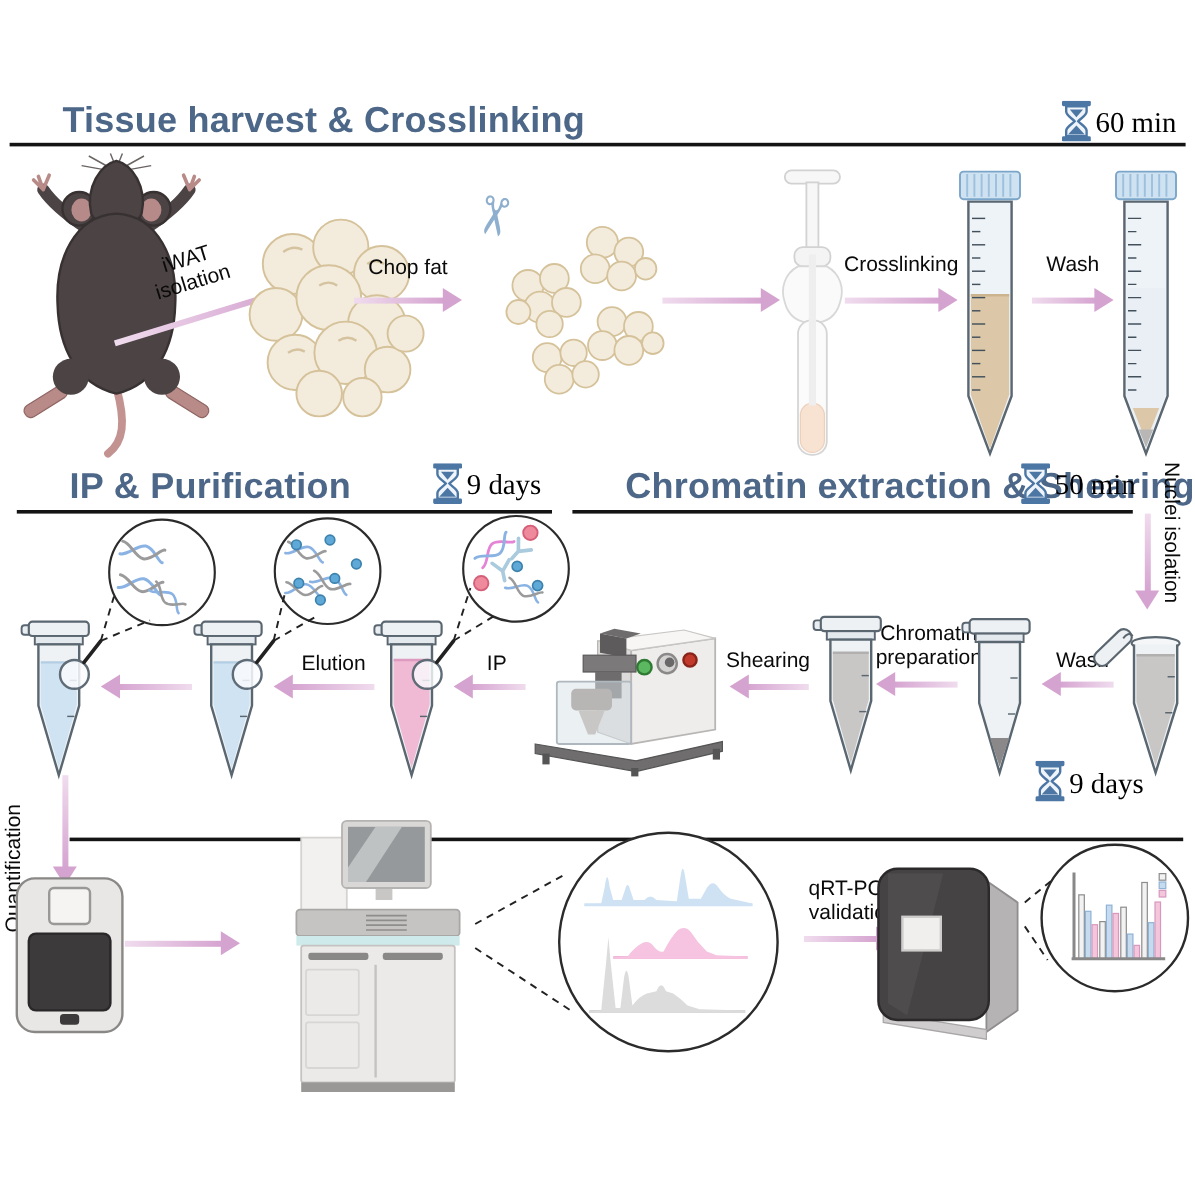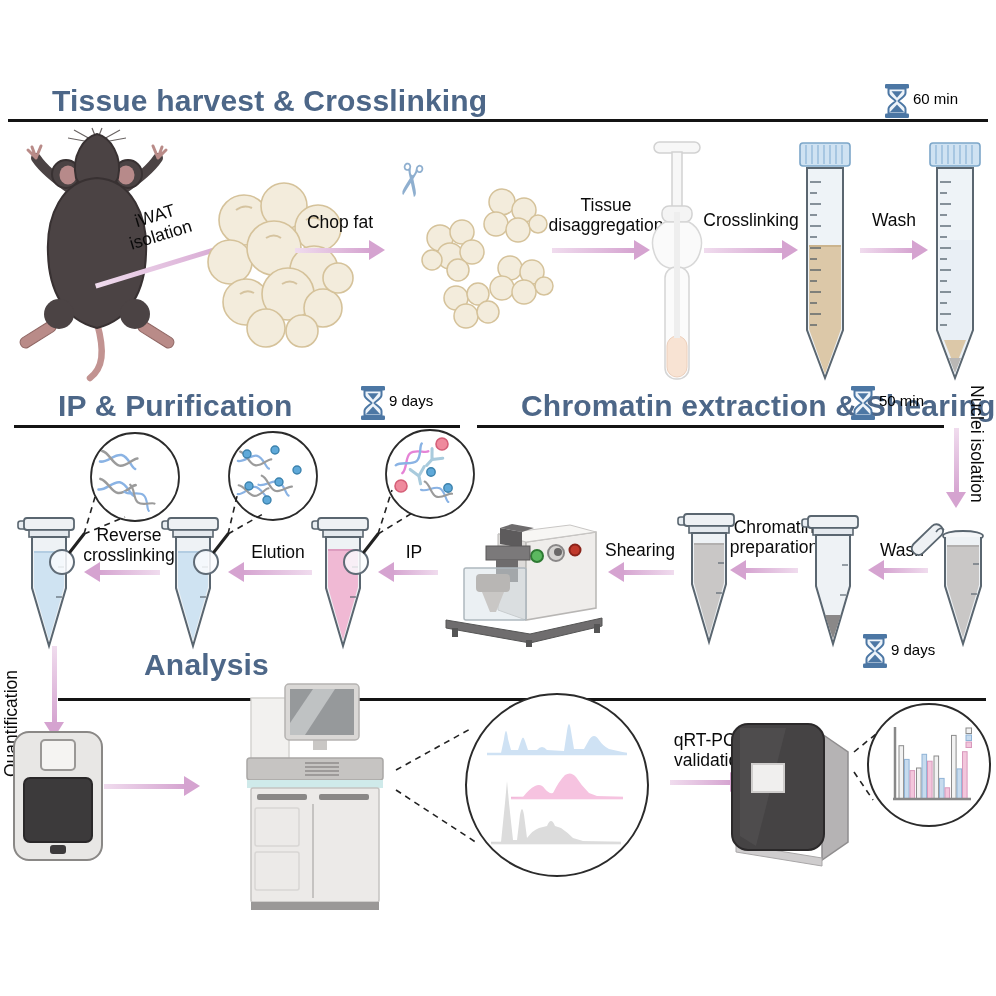--- a/index.html
+++ b/index.html
@@ -1,20 +1,20 @@
 <!DOCTYPE html>
 <html style="--accent: #d5a3d0; --titleblue: #4d6788; --hgblue: #4c77a4;"><head>
 <meta charset="utf-8">
 <style>
   :root{ --accent:#d5a3d0; --accent-light:#f0dcee; --titleblue:#4d6788; --hgblue:#4c77a4; }
   html,body{margin:0;padding:0;background:#fff;}
   .canvas{position:relative;width:996px;height:996px;background:#fff;overflow:hidden;
           font-family:"Liberation Sans",sans-serif;}
   .sec-title{position:absolute;font-weight:700;font-size:30px;color:var(--titleblue);letter-spacing:.2px;white-space:nowrap;margin-left:44px;}
-  .duration{position:absolute;font-size:15px;color:#000;white-space:nowrap;}
+  .duration{position:absolute;font-size:24px;color:#000;white-space:nowrap;font-family:Liberation Serif, serif;}
   .rule{position:absolute;height:3px;background:#141414;}
   .label{position:absolute;font-size:17.5px;color:#0a0a0a;text-align:center;white-space:pre-line;line-height:1.13;}
   .label.vert-down{writing-mode:vertical-rl;text-align:left;white-space:nowrap;}
   .label.vert-up{writing-mode:vertical-rl;transform:rotate(180deg);text-align:left;white-space:nowrap;}
   .arrow{position:absolute;height:20px;}
   .arrow i{display:block;}
   .arrow .shaft{position:absolute;top:7.5px;height:5px;background:linear-gradient(90deg,var(--accent-light),var(--accent));}
   .arrow.r .shaft{left:0;right:14px;}
   .arrow.r .head{position:absolute;right:0;top:0;width:0;height:0;border-top:10px solid transparent;border-bottom:10px solid transparent;border-left:16px solid var(--accent);}
   .arrow.l .shaft{left:14px;right:0;background:linear-gradient(270deg,var(--accent-light),var(--accent));}
@@ -149,22 +149,20 @@
         </g>
       <g>
           <circle cx="58" cy="126" r="12"></circle>
           <circle cx="80" cy="122" r="11"></circle>
           <circle cx="68" cy="144" r="12"></circle>
           <circle cx="90 " cy="140" r="11"></circle>
         </g>
     </g>
   </svg>
 
-  <div class="label" style="left:546px;top:196px;width:120px">Tissue
-disaggregation</div>
   <div class="arrow r" style="left:552px;top:240px;width:98px">
       <i class="shaft"></i>
       <i class="head"></i>
     </div>
 
   <svg class="icon" style="left:638px;top:140px" width="80" height="248" viewBox="0 0 80 248">
     <rect x="16" y="2" width="46" height="11" rx="5.5" fill="#f7f7f7" stroke="#d2d2d2" stroke-width="1.5"></rect>
     <rect x="34" y="12" width="10" height="58" fill="#f7f7f7" stroke="#d2d2d2" stroke-width="1.5"></rect>
     <rect x="24" y="66" width="30" height="16" rx="7" fill="#f4f4f4" stroke="#d2d2d2" stroke-width="1.5"></rect>
     <path d="M27 82 C16 88 12 100 16 112 C19 123 27 129 39 129 C51 129 59 123 62 112 C66 100 62 88 51 82 Z" fill="#fafafa" stroke="#d8d8d8" stroke-width="1.5"></path>
@@ -332,22 +330,20 @@
     <rect x="0" y="9" width="9" height="8" rx="2.5" fill="#e9eef2" stroke="#5a6670" stroke-width="1.6"></rect>
     <rect x="6" y="6" width="50" height="12" rx="3" fill="#eef1f4" stroke="#5a6670" stroke-width="1.8"></rect>
     <rect x="11" y="18" width="40" height="7" fill="#e4e9ee" stroke="#5a6670" stroke-width="1.6"></rect>
     <path d="M14 25 L14 76 L31 134 L48 76 L48 25 Z" fill="#eef2f5" stroke="#5a6670" stroke-width="2"></path>
     <path d="M16 40 L16 75 L31 128 L46 75 L46 40 Z" fill="#cfe3f2"></path>
     <line x1="16" y1="40" x2="46" y2="40" stroke="#b3cde2" stroke-width="2"></line>
     <line x1="40" y1="55" x2="46" y2="55" stroke="#5a6670" stroke-width="1.2"></line>
       <line x1="38" y1="85" x2="44" y2="85" stroke="#5a6670" stroke-width="1.2"></line>
     <circle cx="44" cy="50" r="12" fill="rgba(250,252,254,.85)" stroke="#5f6b76" stroke-width="2"></circle>
   </svg>
-  <div class="label" style="left:76px;top:526px;width:106px">Reverse
-crosslinking</div>
   <div class="arrow l" style="left:84px;top:562px;width:76px">
       <i class="shaft"></i>
       <i class="head"></i>
     </div>
 
   <svg class="icon" style="left:162px;top:512px" width="62" height="142" viewBox="0 0 62 142">
     <rect x="0" y="9" width="9" height="8" rx="2.5" fill="#e9eef2" stroke="#5a6670" stroke-width="1.6"></rect>
     <rect x="6" y="6" width="50" height="12" rx="3" fill="#eef1f4" stroke="#5a6670" stroke-width="1.8"></rect>
     <rect x="11" y="18" width="40" height="7" fill="#e4e9ee" stroke="#5a6670" stroke-width="1.6"></rect>
     <path d="M14 25 L14 76 L31 134 L48 76 L48 25 Z" fill="#eef2f5" stroke="#5a6670" stroke-width="2"></path>
@@ -449,21 +445,20 @@
     <line x1="19" y1="42" x2="51" y2="42" stroke="#b2b0af" stroke-width="2"></line>
     <line x1="45" y1="60" x2="51" y2="60" stroke="#5a6670" stroke-width="1.2"></line>
       <line x1="43" y1="90" x2="49" y2="90" stroke="#5a6670" stroke-width="1.2"></line>
   </svg>
 
   <svg class="icon" style="left:862px;top:634px" width="26" height="34">
       <use href="#hg"></use>
     </svg>
   <div class="duration" style="left:891px;top:641px">9 days</div>
 
-  <div class="sec-title" style="left:100px;top:648px">Analysis</div>
   <div class="rule" style="left:58px;top:698px;width:928px"></div>
 
   <div class="label vert-up" style="left:2px;top:612px;height:165px">Quantification</div>
   <div class="arrow d" style="left:44px;top:646px;height:92px">
       <i class="shaft"></i>
       <i class="head"></i>
     </div>
 
   <svg class="icon" style="left:12px;top:730px" width="92" height="132" viewBox="0 0 92 132">
     <rect x="2" y="2" width="88" height="128" rx="15" fill="#e8e7e5" stroke="#8a8886" stroke-width="2"></rect>

